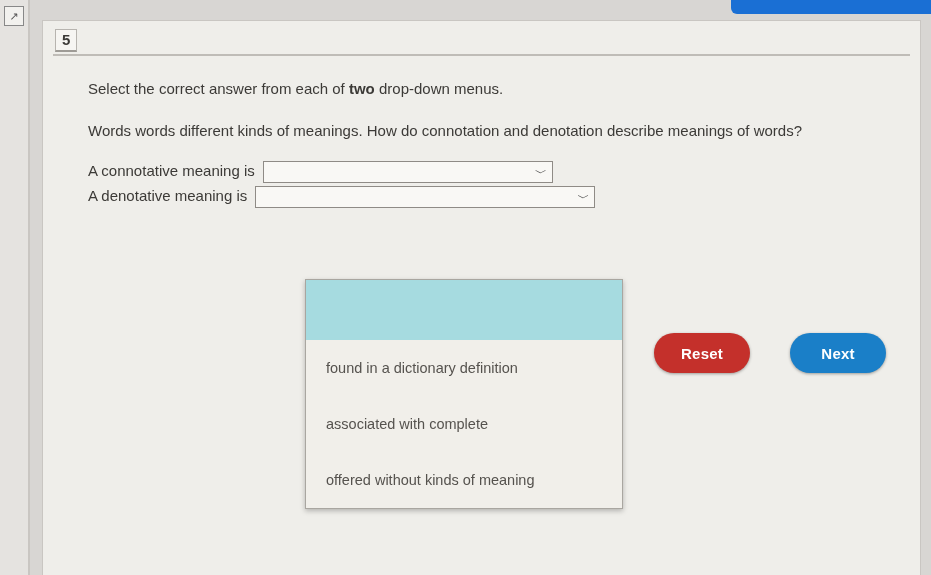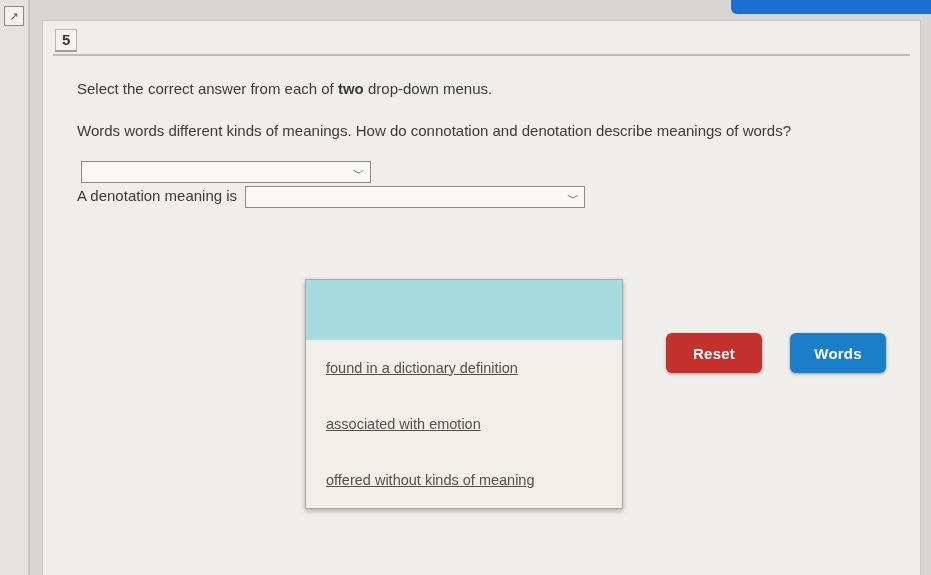--- a/index.html
+++ b/index.html
@@ -63,20 +63,21 @@
   .qnum-underline {
     height: 2px;
     background: #bfbcb7;
     margin: 2px 10px 0 10px;
   }
   .content {
     padding: 22px 30px 0 34px;
     color: #3c3a37;
     font-size: 15px;
     line-height: 1.45;
+    margin-left: 11px;
   }
   .instr { margin-bottom: 20px; }
   .para  { margin-bottom: 18px; }
   .para2 { margin-bottom: 16px; }
   .row   { margin-bottom: 2px; }
   .row-label { display: inline-block; }
   .select-box {
     display: inline-block;
     vertical-align: middle;
     height: 22px;
@@ -109,41 +110,42 @@
     padding: 20px 14px 20px 20px;
     font-size: 14.5px;
     color: #55524e;
     cursor: pointer;
   }
   .dd-opt.empty {
     background: #a6dbe0;
     height: 60px;
     padding: 0;
   }
-  .dd-opt + .dd-opt { border-top: none; text-decoration: underline; }
+  .dd-opt + .dd-opt { border-top: none; }
   
   .btns {
     position: absolute;
     right: 34px;
     top: 312px;
     display: flex;
     gap: 28px;
     z-index: 5;
   }
   .pill {
     min-width: 96px;
     height: 40px;
-    border-radius: 6px;
+    border-radius: 20px;
     border: none;
     color: #fff;
     font-weight: bold;
     font-size: 15px;
     letter-spacing: 0.2px;
     box-shadow: 0 1px 3px rgba(0,0,0,0.35);
     cursor: pointer;
+    margin-left: 12px;
   }
   .reset { background: #c4302b; padding: 0 22px; }
   .next  { background: #1a7fc8; padding: 0 22px; }
   .bold { font-weight: bold; }
 </style>
 </head>
 <body>
 
 <div class="top-bar"></div>
 
@@ -161,39 +163,40 @@
   <div class="content">
 
     <p class="instr">
       <span>Select the correct answer from each of </span><span class="bold">two</span><span> drop-down menus.</span>
     </p>
 
     <p class="para">Words words different kinds of meanings. How do connotation and denotation describe meanings of words?</p>
 
 
     <div class="row">
+      <span class="row-label">A connotative meaning is</span>
       <span class="select-box sel1">
         <span class="chev">﹀</span>
       </span>
     </div>
 
     <div class="row">
-      <span class="row-label">A denotation meaning is</span>
+      <span class="row-label">A denotative meaning is</span>
       <span class="select-box sel2">
         <span class="chev">﹀</span>
       </span>
     </div>
 
   </div>
 
   <div class="dropdown">
     <div class="dd-opt empty"></div>
     <div class="dd-opt">found in a dictionary definition</div>
-    <div class="dd-opt">associated with emotion</div>
+    <div class="dd-opt">associated with complete</div>
     <div class="dd-opt">offered without kinds of meaning</div>
   </div>
 
   <div class="btns">
     <button class="pill reset">Reset</button>
-    <button class="pill next">Words</button>
+    <button class="pill next">Next</button>
   </div>
 
 </div>
 
 </body></html>

